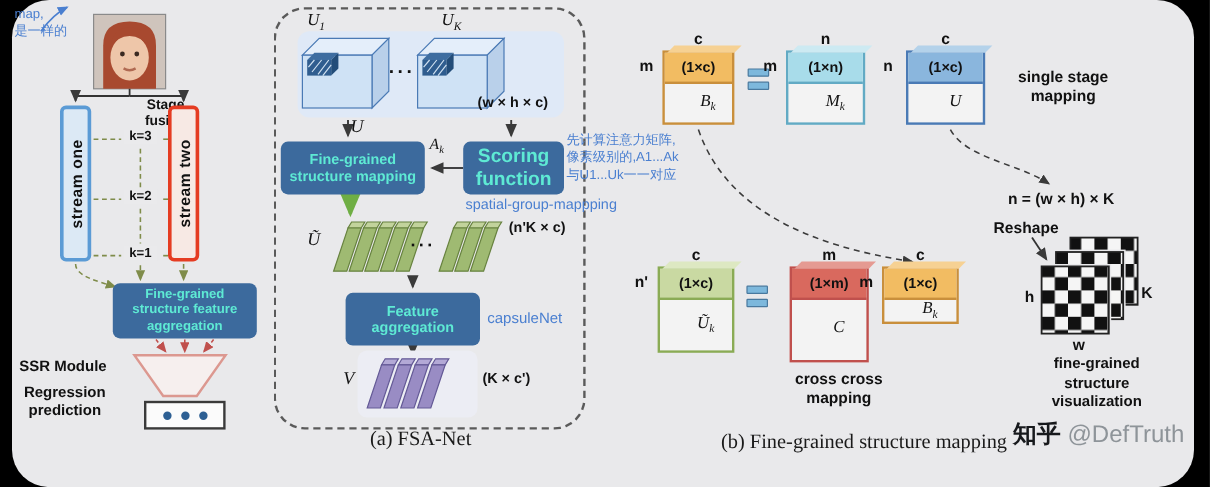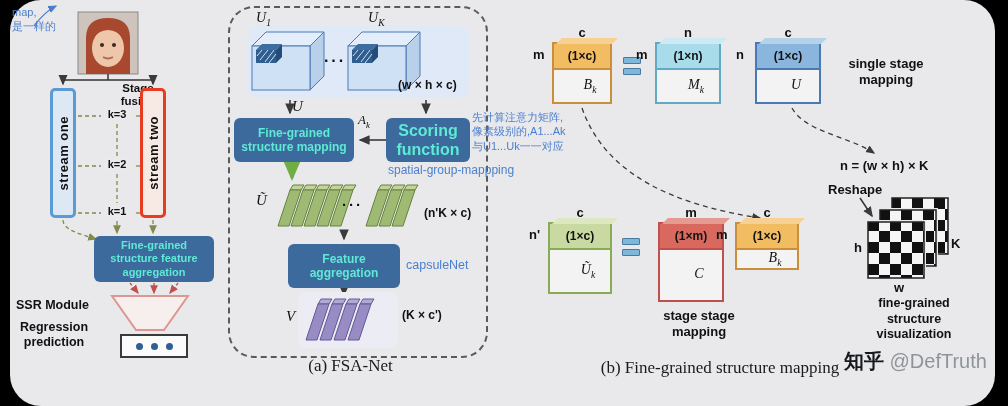--- a/index.html
+++ b/index.html
@@ -240,21 +240,21 @@
 
     <div class="abs note" style="left:462px;top:94px;margin-top:16px;">
       <div>先计算注意力矩阵,</div>
       <div>像素级别的,A1...Ak</div>
       <div>与U1...Uk一一对应</div>
     </div>
     <div class="abs note" style="left:378px;top:163px;font-size:12px;">spatial-group-mappping</div>
 
     <div class="abs math" style="left:246px;top:192px;">Ũ</div>
     <div class="abs bold" style="left:332px;top:196px;font-size:15px;letter-spacing:2px;">···</div>
-    <div class="abs dims" style="left:414px;top:206px;">(n'K × c)</div>
+    <div class="abs dims" style="left:414px;top:182px;">(n'K × c)</div>
 
     <div class="abs bluebox" style="left:278px;top:244px;width:112px;height:44px;font-size:12px;">Feature aggregation</div>
     <div class="abs note" style="left:396px;top:257px;font-size:12.5px;">capsuleNet</div>
 
     <div class="abs math" style="left:276px;top:308px;">V</div>
     <div class="abs dims" style="left:392px;top:308px;">(K × c')</div>
 
     <div class="abs caption" style="left:248px;top:356px;width:185px;">(a) FSA-Net</div>
 
     <div class="matrix m-orange" style="left:542px;top:42px;width:60px;height:62px;">
@@ -324,21 +324,21 @@
     </div>
     <div class="matrix m-orange" style="left:725px;top:222px;width:64px;height:48px;">
       <div class="clabel">c</div>
       <div class="rlabel">m</div>
       <div class="cell">(1×c)</div>
       <div class="mbody">
           <span class="mname"><span>B</span><sub>k</sub></span>
         </div>
     </div>
     <div class="abs bold" style="left:634px;top:308px;width:110px;text-align:center;font-size:13px;line-height:1.25;">
-      <div>stage stage</div>
+      <div>cross cross</div>
       <div>mapping</div>
     </div>
 
     <div class="abs caption" style="left:570px;top:358px;width:280px;">(b) Fine-grained structure mapping</div>
 
     <div class="watermark" style="left:834px;top:348px;">
       <span class="brand">知乎</span>
       <span class="handle">@DefTruth</span>
     </div>
 

